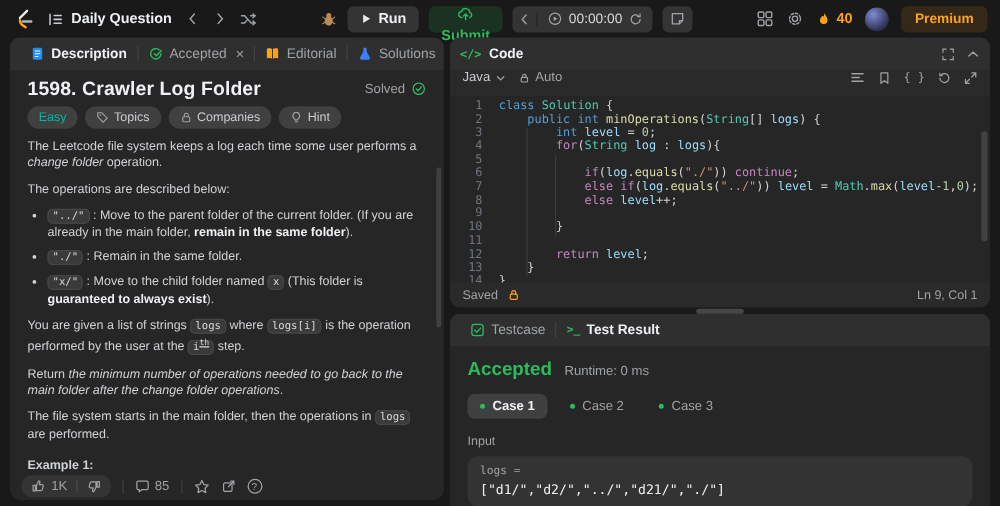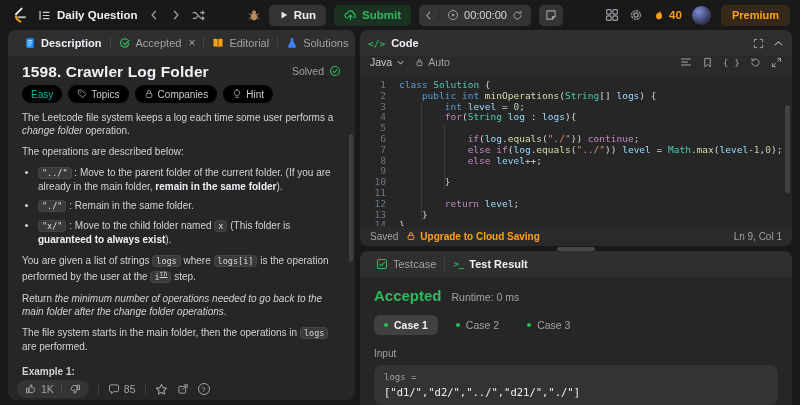--- a/index.html
+++ b/index.html
@@ -12,21 +12,21 @@
   .topbar { height:30px; display:flex; align-items:center; justify-content:space-between; padding:0 10px; }
   .tb-left, .tb-right, .tb-center { display:flex; align-items:center; gap:10px; }
   .tb-center { gap:8px; }
   .logo { width:18px; height:18px; cursor:pointer; }
   .tb-item { display:flex; align-items:center; gap:6px; background:none; border:none; color:#eff1f6;
     font-size:11.5px; font-weight:600; font-family:inherit; cursor:pointer; }
   .tb-icon { display:flex; align-items:center; cursor:pointer; }
   .run-btn { display:flex; align-items:center; gap:5px; background:#343434; border:none; border-radius:5px;
     height:21px; padding:0 10px; color:#eff1f6; font-size:11.5px; font-weight:600; font-family:inherit; cursor:pointer; }
   .submit-btn { display:flex; align-items:center; gap:5px; background:rgba(44,187,93,0.16); border:none; border-radius:5px;
-    height:21px; padding:0 10px; color:#2cbb5d; font-size:11.5px; font-weight:600; font-family:inherit; cursor:pointer; }
+    height:21px; padding:0 10px; color:#2cbb5d; font-size:11.5px; font-weight:600; font-family:inherit; cursor:pointer;flex-direction:column; }
   .timer-group { display:flex; align-items:center; background:#343434; border-radius:5px; height:21px; overflow:hidden; }
   .timer-collapse { display:flex; align-items:center; padding:0 4px; border-right:1px solid #262626; cursor:pointer; }
   .timer-pill { display:flex; align-items:center; gap:5px; padding:0 8px; font-size:11px; color:#d6d9dd; }
   .note-pill { display:flex; align-items:center; justify-content:center; width:24px; height:21px;
     background:#343434; border-radius:5px; cursor:pointer; }
   .streak { display:flex; align-items:center; gap:4px; color:#ffa116; font-size:11.5px; font-weight:600; cursor:pointer; }
   .avatar { width:19px; height:19px; border-radius:50%; cursor:pointer;
     background:radial-gradient(circle at 35% 30%, #7d8bd4, #3a3f66 60%, #17181f); }
   .premium-btn { background:rgba(255,161,22,0.12); color:#ffa116; border:none; border-radius:5px; height:21px;
     padding:0 11px; font-size:11px; font-weight:600; font-family:inherit; cursor:pointer; }
@@ -48,21 +48,21 @@
   .tab { display:flex; align-items:center; gap:5px; padding:0 8px; font-size:11px; color:#9fa3a7; cursor:pointer; white-space:nowrap; }
   .tab.active { color:#eff1f6; font-weight:600; }
   .tab .close { font-size:12px; color:#9fa3a7; margin-left:2px; line-height:1; }
   .tab-div { width:1px; height:12px; background:#424242; flex:none; }
 
   .content { flex:1; overflow:hidden; padding:6px 14px 0; position:relative; font-size:10px; line-height:13px; }
   .title-row { display:flex; align-items:center; justify-content:space-between; height:18px; margin-bottom:5px; }
   .title-row h1 { font-size:15.5px; font-weight:600; color:#eff1f6; letter-spacing:.1px; }
   .solved { display:flex; align-items:center; gap:5px; font-size:10.5px; color:#9fa3a7; }
   .badges { display:flex; align-items:center; gap:6px; height:18px; margin-bottom:8px; }
-  .badge { display:flex; align-items:center; gap:4px; background:#000000; border-radius:9px; height:18px;
+  .badge { display:flex; align-items:center; gap:4px; background:#404040; border-radius:9px; height:18px;
     padding:0 9px; font-size:10px; color:#c9ccd1; cursor:pointer; }
   .badge.easy { color:#00b8a3; }
   .content p { margin:0 0 8px; color:#cfd2d6; }
   .content b { color:#eff1f6; }
   .content ul { margin:0 0 8px; padding-left:16px; }
   .content li { margin-bottom:6px; color:#cfd2d6; }
   .chip { font-family:"DejaVu Sans Mono", monospace; font-size:8.5px; background:#3a3a3a; border:1px solid #464646;
     border-radius:4px; padding:0 3px; color:#d6d9dd; }
   .chip sup { font-size:6.5px;text-decoration:underline; }
   .ex-label-p { font-weight:700; color:#eff1f6; margin:12px 0 6px !important; }
@@ -479,21 +479,20 @@
         </div>
         <div class="code-footer">
           <span>Saved</span>
           <span class="upgrade">
             <span>
               <svg width="10" height="10" viewBox="0 0 16 16" fill="none" stroke="#ffa116" stroke-width="1.6">
                   <rect x="3.5" y="7" width="9" height="6.5" rx="1.5"></rect>
                   <path d="M5.5 7V5a2.5 2.5 0 0 1 5 0v2"></path>
                 </svg>
             </span>
-            <span>Upgrade to Cloud Saving</span>
           </span>
           <span class="lncol">Ln 9, Col 1</span>
         </div>
       </section>
 
       <section class="panel test-panel">
         <div class="panel-header">
           <span class="tp-tab">
             <span>
               <svg width="12" height="12" viewBox="0 0 16 16" fill="none" stroke="#2cbb5d" stroke-width="1.4" stroke-linecap="round">

